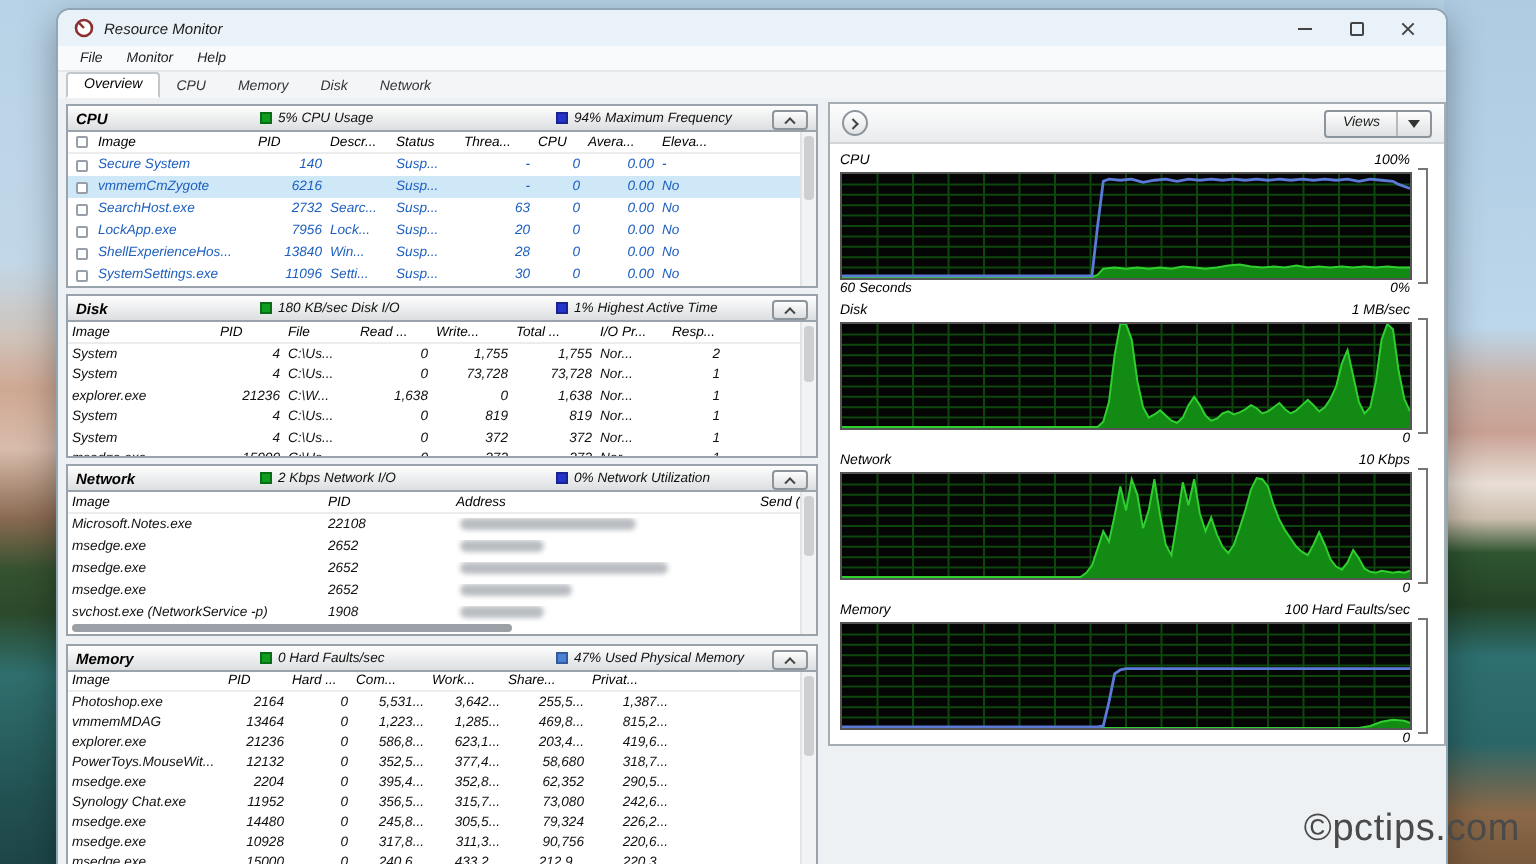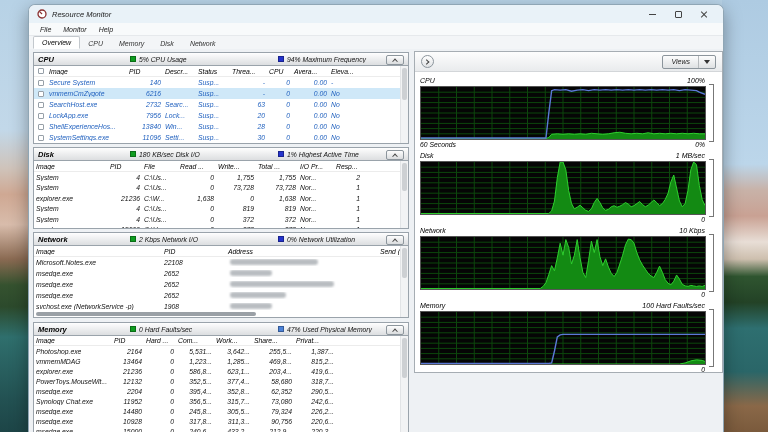--- a/index.html
+++ b/index.html
@@ -708,13 +708,14 @@
                 <span>0</span>
               </div>
           </div>
 
         </div>
       </div>
 
     </div>
   </div>
 
+  <div class="watermark">©pctips.com</div>
 </div>
 
 </body></html>

